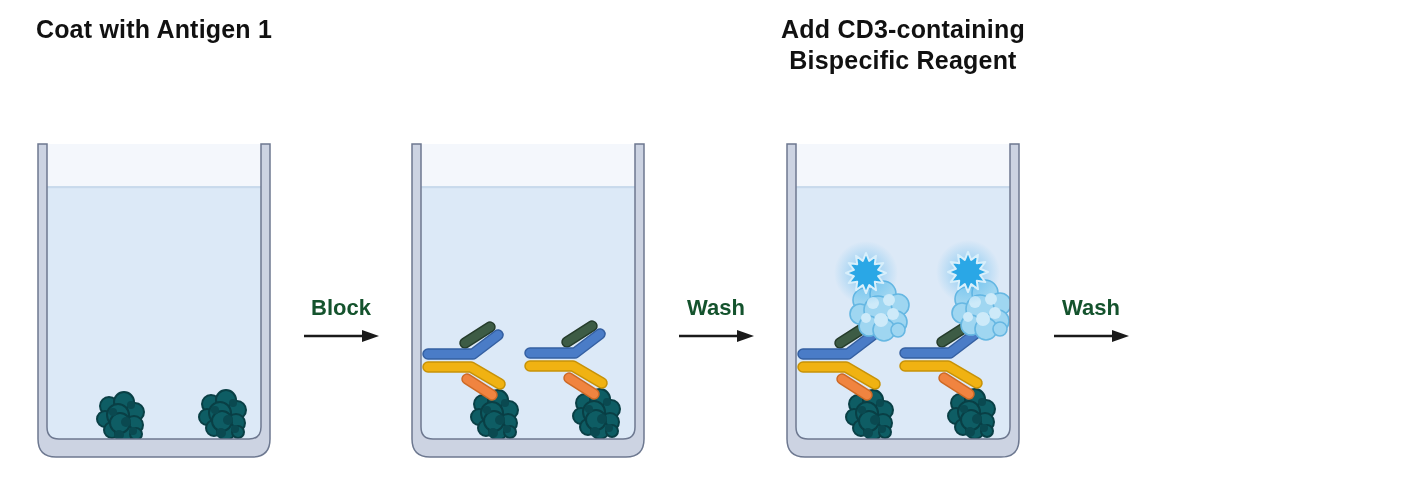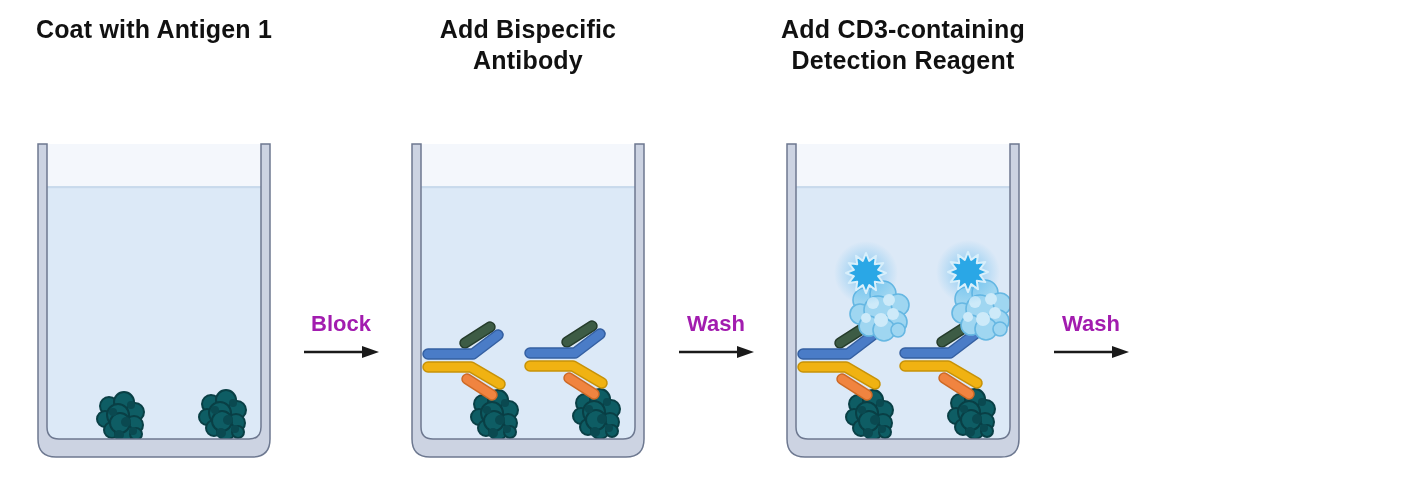--- a/index.html
+++ b/index.html
@@ -12,21 +12,21 @@
     position:absolute;top:14px;left:50%;transform:translateX(-50%);
     width:370px;margin:0;text-align:center;
     font-size:25px;line-height:1.24;font-weight:700;color:#111111;
     white-space:pre-line;letter-spacing:0.2px;
   }
   .well-svg{position:absolute;top:141px;left:0;overflow:visible;}
   .transition{
     position:absolute;top:297px;width:100px;
     display:flex;flex-direction:column;align-items:center;gap:9px;
   }
-  .transition-label{font-size:22px;font-weight:700;color:#a21caf;line-height:1;margin-top:16px;}
+  .transition-label{font-size:22px;font-weight:700;color:#14532d;line-height:1;}
   
   .wall{fill:#ccd3e2;stroke:#6d7890;stroke-width:1.5;}
   .headspace{fill:#f4f7fc;}
   .liquid{fill:#dce9f7;}
   .surface-line{fill:#c5d7ea;opacity:.9;}
   
   .rod-o{fill:none;stroke-width:11.5;stroke-linecap:round;stroke-linejoin:round;}
   .rod-i{fill:none;stroke-width:8.5;stroke-linecap:round;stroke-linejoin:round;}
   .rod-o.blue{stroke:#3560a2;}   .rod-i.blue{stroke:#4a7cc7;}
   .rod-o.green{stroke:#263d2c;}  .rod-i.green{stroke:#3d5c45;}
@@ -140,43 +140,41 @@
 
   <div class="transition" style="left:291px">
     <span class="transition-label">Block</span>
     <svg width="78" height="16" viewBox="0 0 78 16">
       <line class="karrow-line" x1="2" y1="8" x2="61" y2="8"></line>
       <polygon class="karrow-head" points="60,2 77,8 60,14"></polygon>
     </svg>
   </div>
 
   <section class="step" style="left:411px">
-    <h2 class="step-title">Add Bispecific
-Antibody</h2>
     <svg class="well-svg" width="234" height="318" viewBox="0 0 234 318">
       <rect class="headspace" x="10" y="3" width="214" height="43"></rect>
       <path class="liquid" d="M10,46 H224 V286 Q224,298 212,298 H22 Q10,298 10,286 Z"></path>
       <rect class="surface-line" x="10" y="45" width="214" height="2.2"></rect>
       <use href="#def-complex" transform="translate(10,180)"></use>
       <use href="#def-complex" transform="translate(112,179)"></use>
       <path class="wall" d="M1,3 V298 Q1,316 19,316 H215 Q233,316 233,298 V3 H224 V286 Q224,298 212,298 H22 Q10,298 10,286 V3 Z"></path>
     </svg>
   </section>
 
   <div class="transition" style="left:666px">
     <span class="transition-label">Wash</span>
     <svg width="78" height="16" viewBox="0 0 78 16">
       <line class="karrow-line" x1="2" y1="8" x2="61" y2="8"></line>
       <polygon class="karrow-head" points="60,2 77,8 60,14"></polygon>
     </svg>
   </div>
 
   <section class="step" style="left:786px">
     <h2 class="step-title">Add CD3-containing
-Detection Reagent</h2>
+Bispecific Reagent</h2>
     <svg class="well-svg" width="234" height="318" viewBox="0 0 234 318">
       <rect class="headspace" x="10" y="3" width="214" height="43"></rect>
       <path class="liquid" d="M10,46 H224 V286 Q224,298 212,298 H22 Q10,298 10,286 Z"></path>
       <rect class="surface-line" x="10" y="45" width="214" height="2.2"></rect>
       <use href="#def-complex-detect" transform="translate(10,180)"></use>
       <use href="#def-complex-detect" transform="translate(112,179)"></use>
       <path class="wall" d="M1,3 V298 Q1,316 19,316 H215 Q233,316 233,298 V3 H224 V286 Q224,298 212,298 H22 Q10,298 10,286 V3 Z"></path>
     </svg>
   </section>
 

